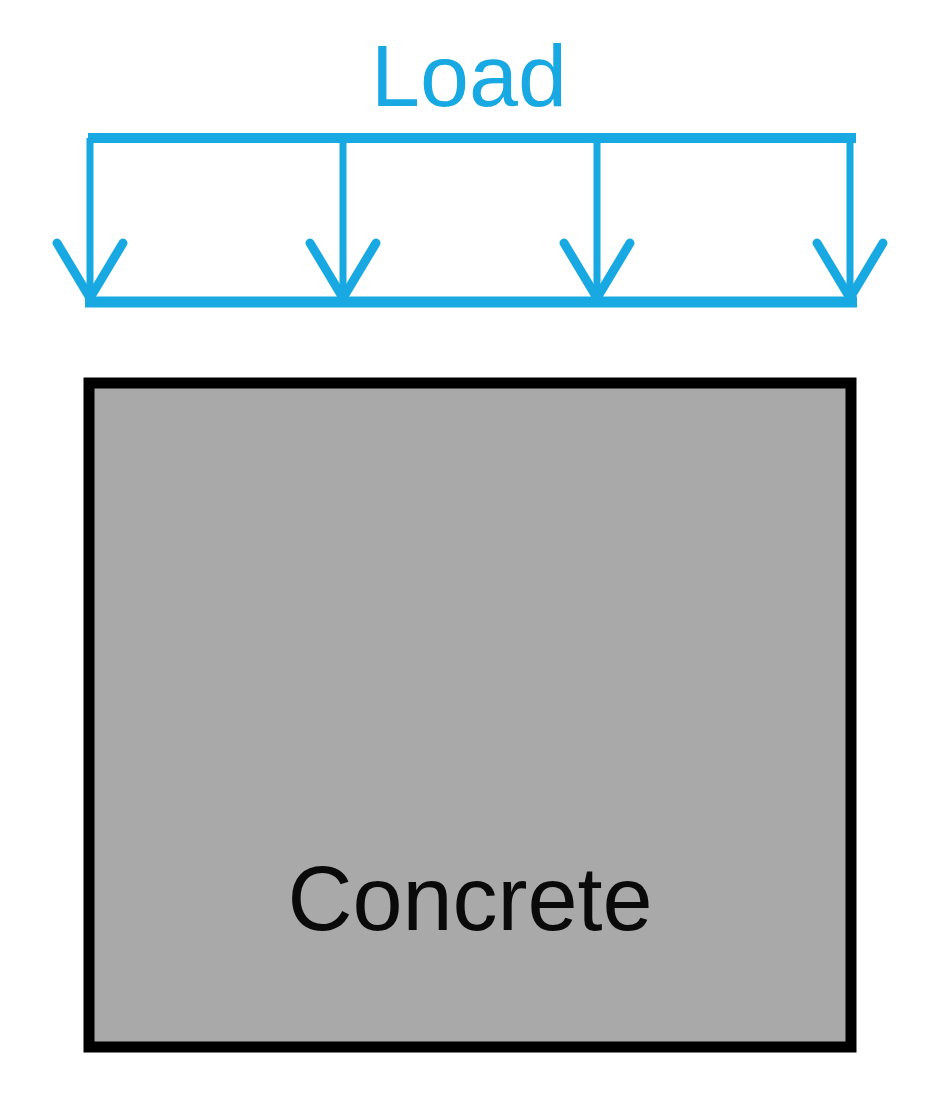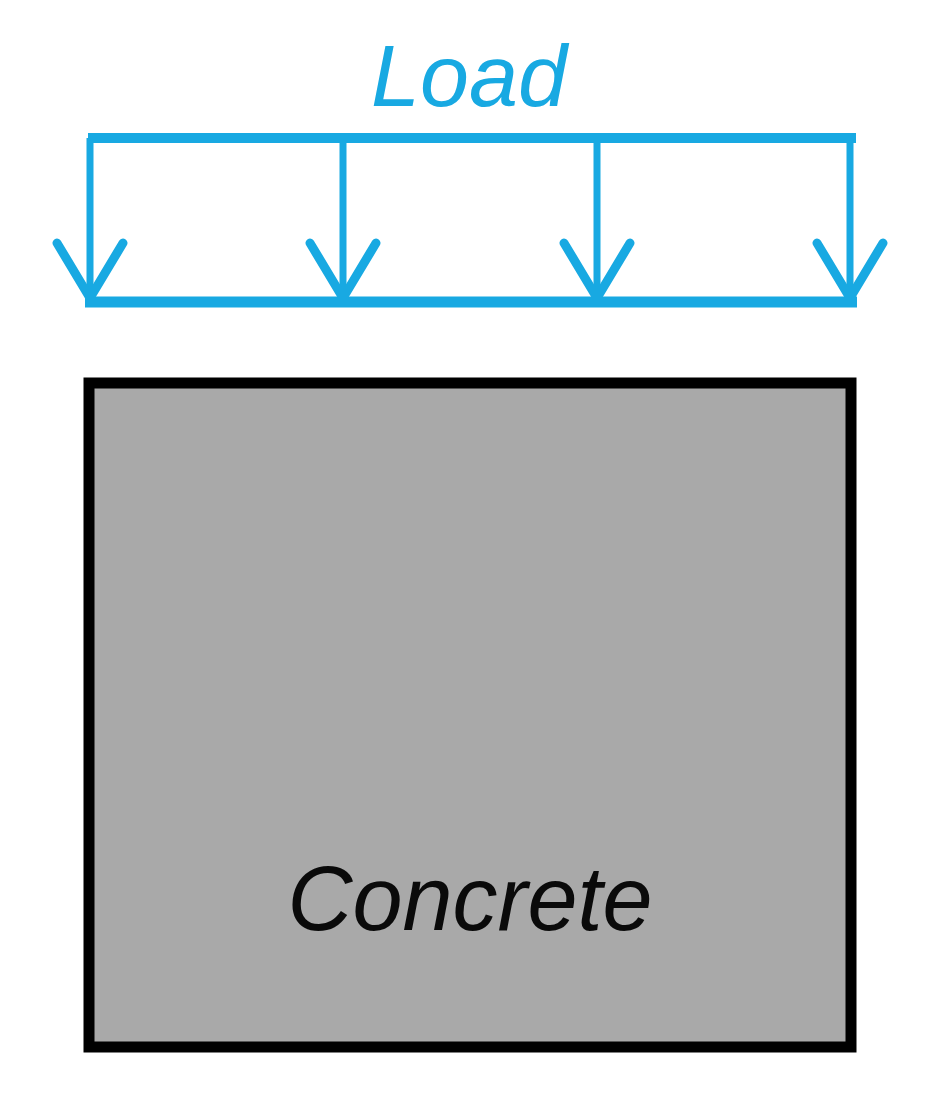--- a/index.html
+++ b/index.html
@@ -7,21 +7,20 @@
     padding: 0;
     background: #FFFFFF;
     width: 942px;
     height: 1106px;
     overflow: hidden;
   }
   .stage {
     position: relative;
     width: 942px;
     height: 902px;
-    font-style: italic;
   }
   svg {
     display: block;
   }
   text {
     font-family: "Liberation Sans", sans-serif;
   }
   .load-title {
     font-size: 88px;
     font-weight: 400;

